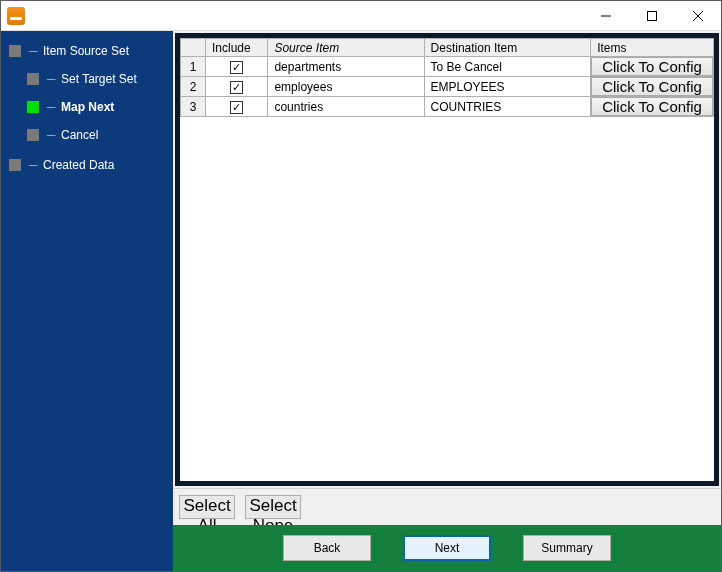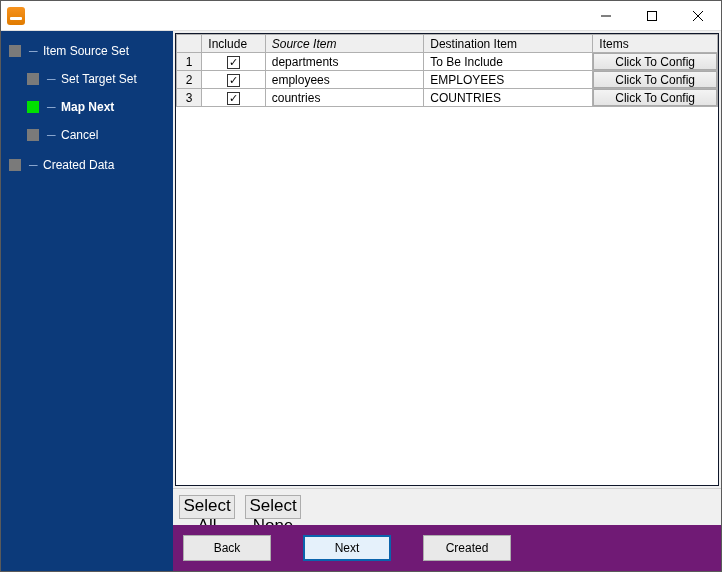--- a/index.html
+++ b/index.html
@@ -79,21 +79,21 @@
   .main {
     flex:1;
     display:flex;
     flex-direction:column;
     background:#f0f0f0;
   }
   .grid-wrap {
     flex:1;
     margin: 2px;
     background:#fff;
-    border:1px solid #0f172a;
+    border:5px solid #0f172a;
     overflow:auto;
   }
   table.grid {
     border-collapse: collapse;
     width:100%;
     font-size:12px;
   }
   table.grid th, table.grid td {
     border:1px solid #b0b0b0;
     text-align:left;
@@ -111,21 +111,21 @@
     text-align:center;
     width:24px;
     padding:0;
   }
   table.grid td.include { text-align:center; width:60px; }
   table.grid td.fields { padding:0; width:118px; }
   .field-btn {
     width:100%; height:100%;
     border:1px solid #aaa;
     background: linear-gradient(#f4f4f4,#e4e4e4);
-    font-size:12px;
+    font-size:15px;
     cursor:pointer;
     padding:0;
   }
   .col-include{width:60px;}
   .col-source{width:150px;font-style:italic;}
   .col-dest{width:160px;}
   .col-fields{width:118px;}
 
   .select-bar {
     padding: 6px;
@@ -137,24 +137,24 @@
   .select-bar button {
     width:56px; height:24px;
     border:1px solid #adadad;
     background:#e9e9e9;
     font-size:17px;
     cursor:pointer;
   }
 
   .nav-bar {
     padding: 10px;
-    background:#701a75;
+    background:#15803d;
     display:flex;
     gap:32px;
-    justify-content:flex-start;
+    justify-content:center;
   }
   .nav-bar button {
     width:88px; height:26px;
     border:1px solid #adadad;
     background:#e9e9e9;
     font-size:12px;
     cursor:pointer;
   }
   .nav-bar button.primary {
     border:2px solid #0a64ad;
@@ -234,21 +234,21 @@
             <th class="col-source">Source Item</th>
             <th class="col-dest">Destination Item</th>
             <th class="col-fields">Items</th>
           </tr>
         </thead>
         <tbody id="grid-body">
             <tr>
               <td class="rownum">1</td>
               <td class="include"><span class="chk">✓</span></td>
               <td>departments</td>
-              <td>To Be Include</td>
+              <td>To Be Cancel</td>
               <td class="fields"><button class="field-btn">Click To Config</button></td>
             </tr>
             <tr>
               <td class="rownum">2</td>
               <td class="include"><span class="chk">✓</span></td>
               <td>employees</td>
               <td>EMPLOYEES</td>
               <td class="fields"><button class="field-btn">Click To Config</button></td>
             </tr>
             <tr>
@@ -263,16 +263,16 @@
     </div>
 
     <div class="select-bar">
       <button>Select All</button>
       <button>Select None</button>
     </div>
 
     <div class="nav-bar">
       <button>Back</button>
       <button class="primary">Next</button>
-      <button>Created</button>
+      <button>Summary</button>
     </div>
   </div>
 </div>
 
 </body></html>

